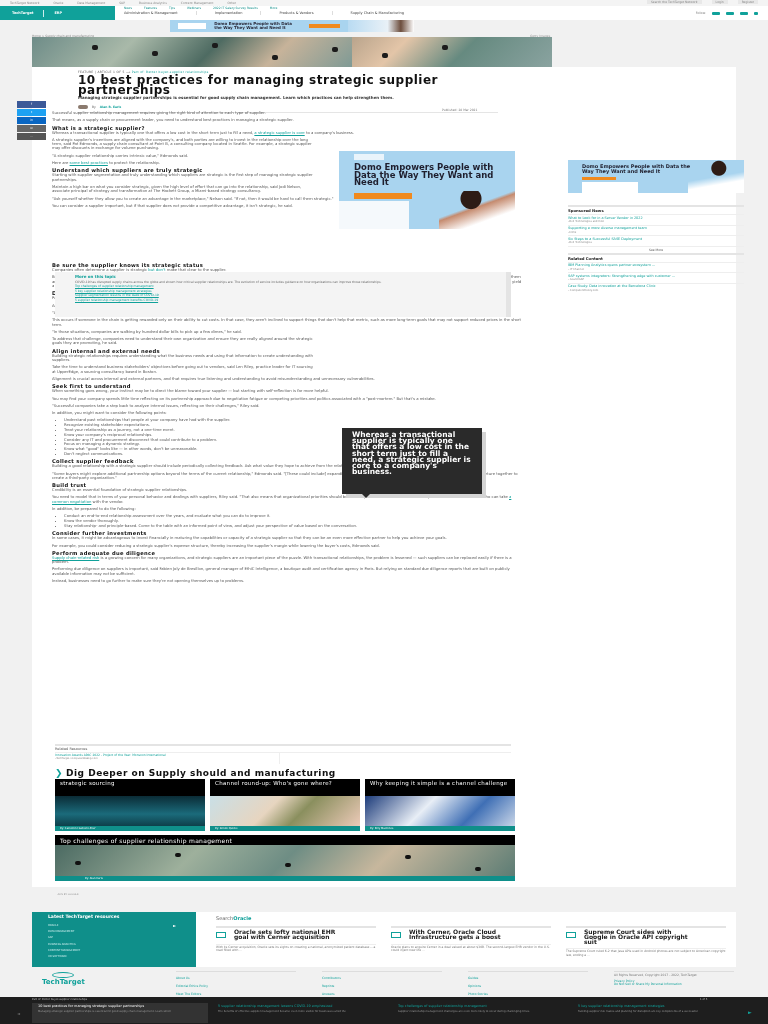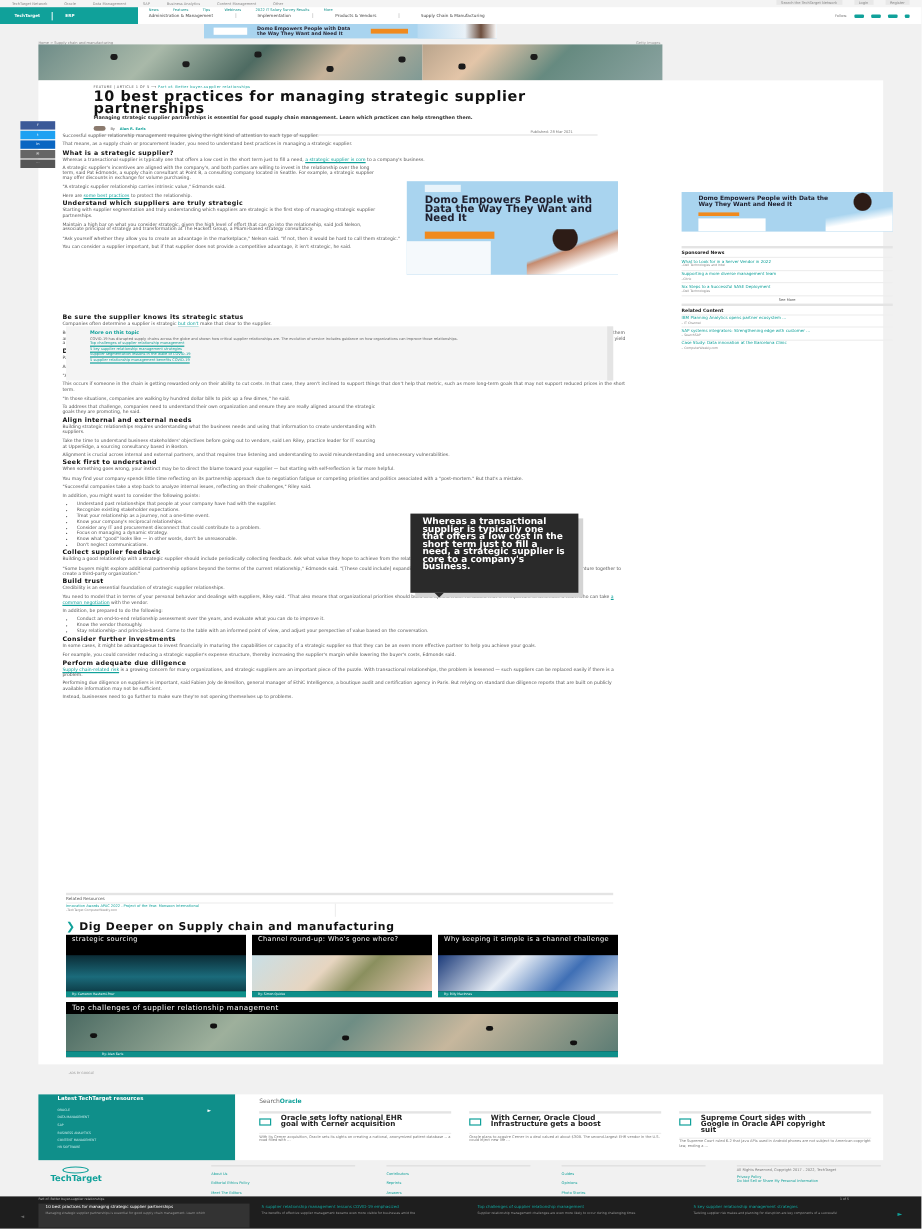--- a/index.html
+++ b/index.html
@@ -354,21 +354,21 @@
   <div class="rh">Related Resources</div>
   <div class="ri">
     <div>
       <span style="color:#10a19a;font-size:3px">Innovation Awards APAC 2022 - Project of the Year: Monsoon International</span>
       <span>–TechTarget ComputerWeekly.com</span>
     </div>
   </div>
 </div>
 
 <div class="digdeeper">
-  <span class="chev">❯</span><span>Dig Deeper on Supply chain and manufacturing</span>
+  <span class="chev">❯</span><span>Dig Deeper on Supply should and manufacturing</span>
 </div>
 
 <div class="cards">
   <div class="card" style="left:0">
     <div class="ct">strategic sourcing</div>
     <div class="img" style="background:linear-gradient(180deg,#0b2c36,#1b6b7b 60%,#0e3f4a)"></div>
     <div class="by">By: Cameron Hashemi-Pour</div>
   </div>
   <div class="card" style="left:155px">
     <div class="ct">Channel round-up: Who's gone where?</div>

